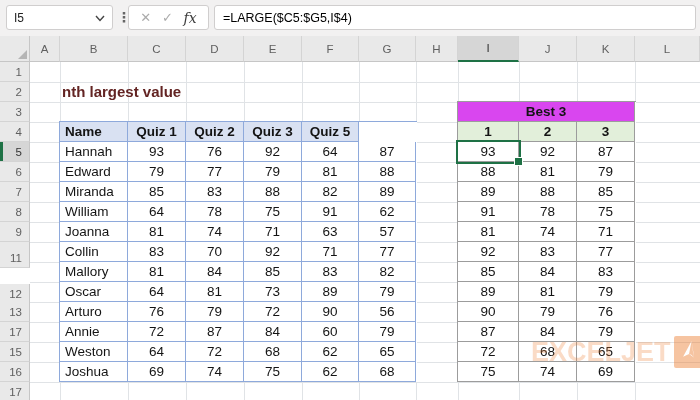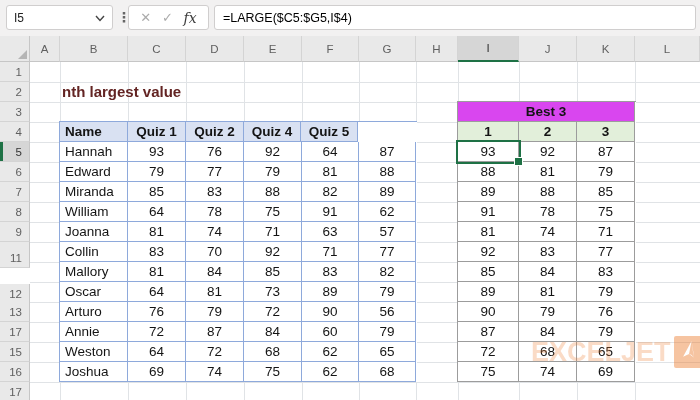--- a/index.html
+++ b/index.html
@@ -146,21 +146,21 @@
       <div class="hline" style="top: 302px;"></div>
       <div class="hline" style="top: 322px;"></div>
       <div class="hline" style="top: 342px;"></div>
       <div class="hline" style="top: 362px;"></div>
       <div class="hline" style="top: 382px;"></div>
       <div class="qtable" style="left: 59px; top: 121px; width: 357px;">
         <div class="trow">
           <div class="tcell qhead qname" style="width: 68px;">Name</div>
           <div class="tcell qhead" style="width: 58px;">Quiz 1</div>
           <div class="tcell qhead" style="width: 58px;">Quiz 2</div>
-          <div class="tcell qhead" style="width: 57px;">Quiz 4</div>
+          <div class="tcell qhead" style="width: 58px;">Quiz 3</div>
           <div class="tcell qhead" style="width: 57px;">Quiz 5</div>
         </div>
         <div class="trow">
           <div class="tcell qname" style="width: 68px;">Hannah</div>
           <div class="tcell" style="width: 58px;">93</div>
           <div class="tcell" style="width: 58px;">76</div>
           <div class="tcell" style="width: 58px;">92</div>
           <div class="tcell" style="width: 57px;">64</div>
           <div class="tcell" style="width: 57px;">87</div>
         </div>

